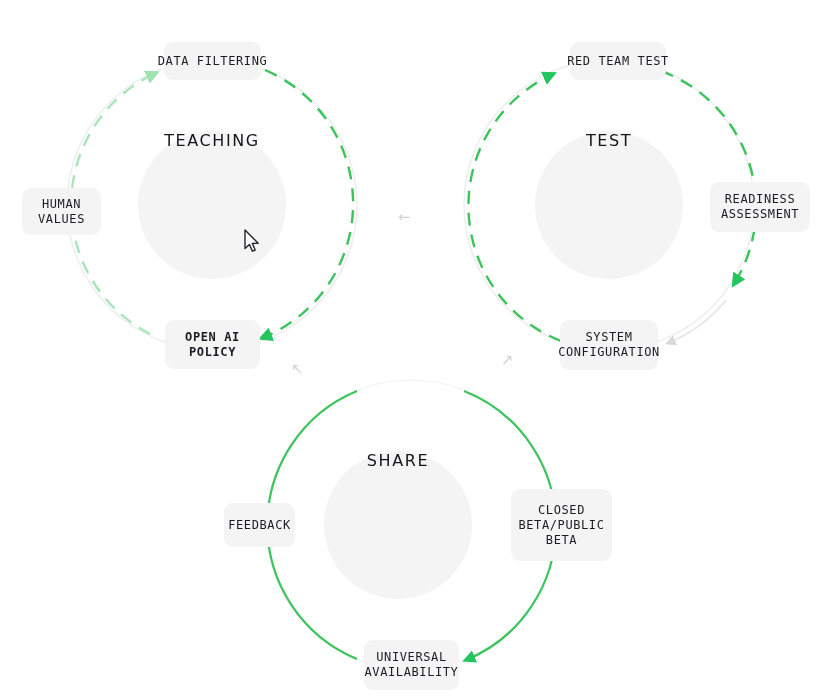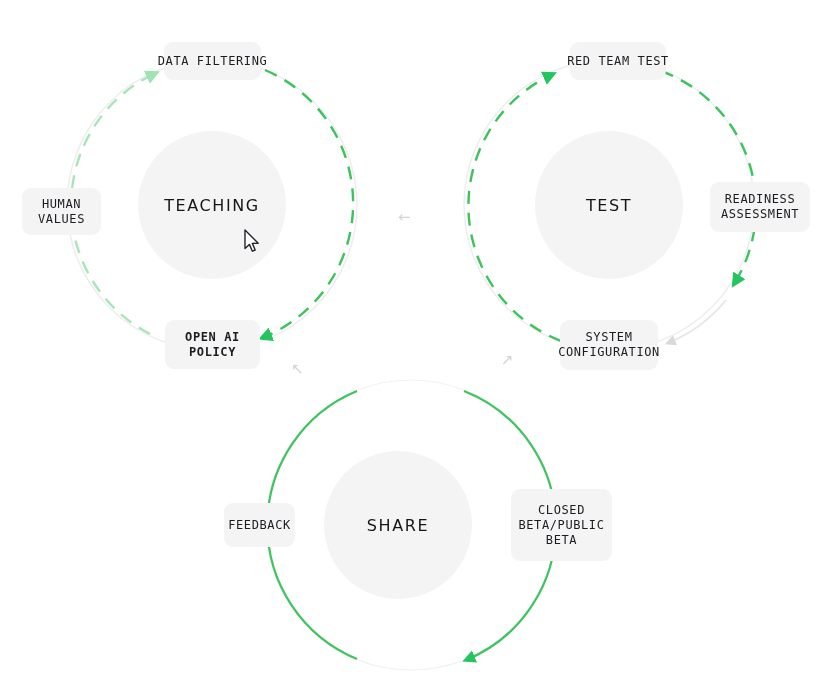--- a/index.html
+++ b/index.html
@@ -44,21 +44,20 @@
     z-index: 5;
     user-select: none;
   }
   .node .line { display: block; white-space: nowrap; }
   
   .hub {
     position: absolute;
     border-radius: 50%;
     background: #f4f4f4;
     display: flex;
-    align-items: center;
     justify-content: center;
     font-family: "DejaVu Sans", "Liberation Sans", sans-serif;
     letter-spacing: 1.6px;
     color: #16161a;
     z-index: 3;
     user-select: none;
   }
   .hub-lg { font-size: 16px; }
   
   .connector {
@@ -157,20 +156,24 @@
   </div>
 
   <div class="node" style="left:511px; top:489px; width:101px; height:72px;">
     <span class="line">CLOSED</span>
     <span class="line">BETA/PUBLIC</span>
     <span class="line">BETA</span>
   </div>
   <div class="node" style="left:224px; top:503px; width:71px; height:44px;">
     <span class="line">FEEDBACK</span>
   </div>
+  <div class="node" style="left:364px; top:640px; width:95px; height:50px;">
+    <span class="line">UNIVERSAL</span>
+    <span class="line">AVAILABILITY</span>
+  </div>
 
   <div class="connector" style="left:398px; top:210px;">
     <span>←</span>
   </div>
   <div class="connector" style="left:291px; top:362px;">
     <span>↖</span>
   </div>
   <div class="connector" style="left:501px; top:353px;">
     <span>↗</span>
   </div>

